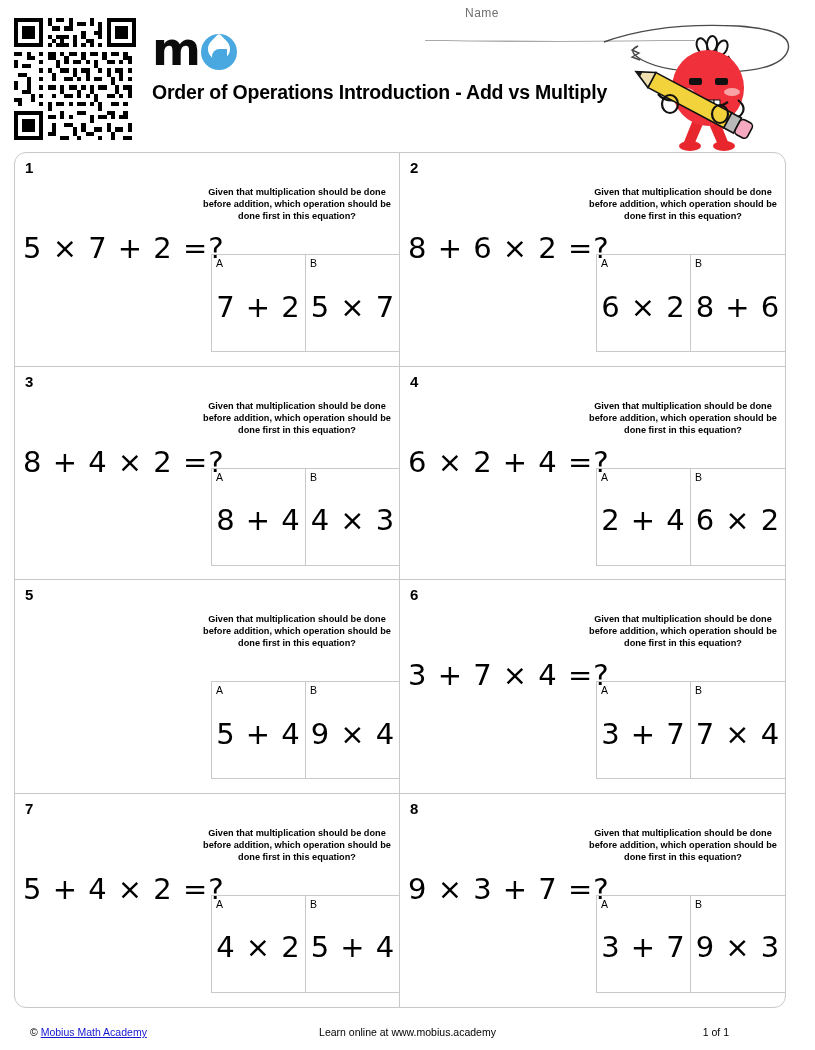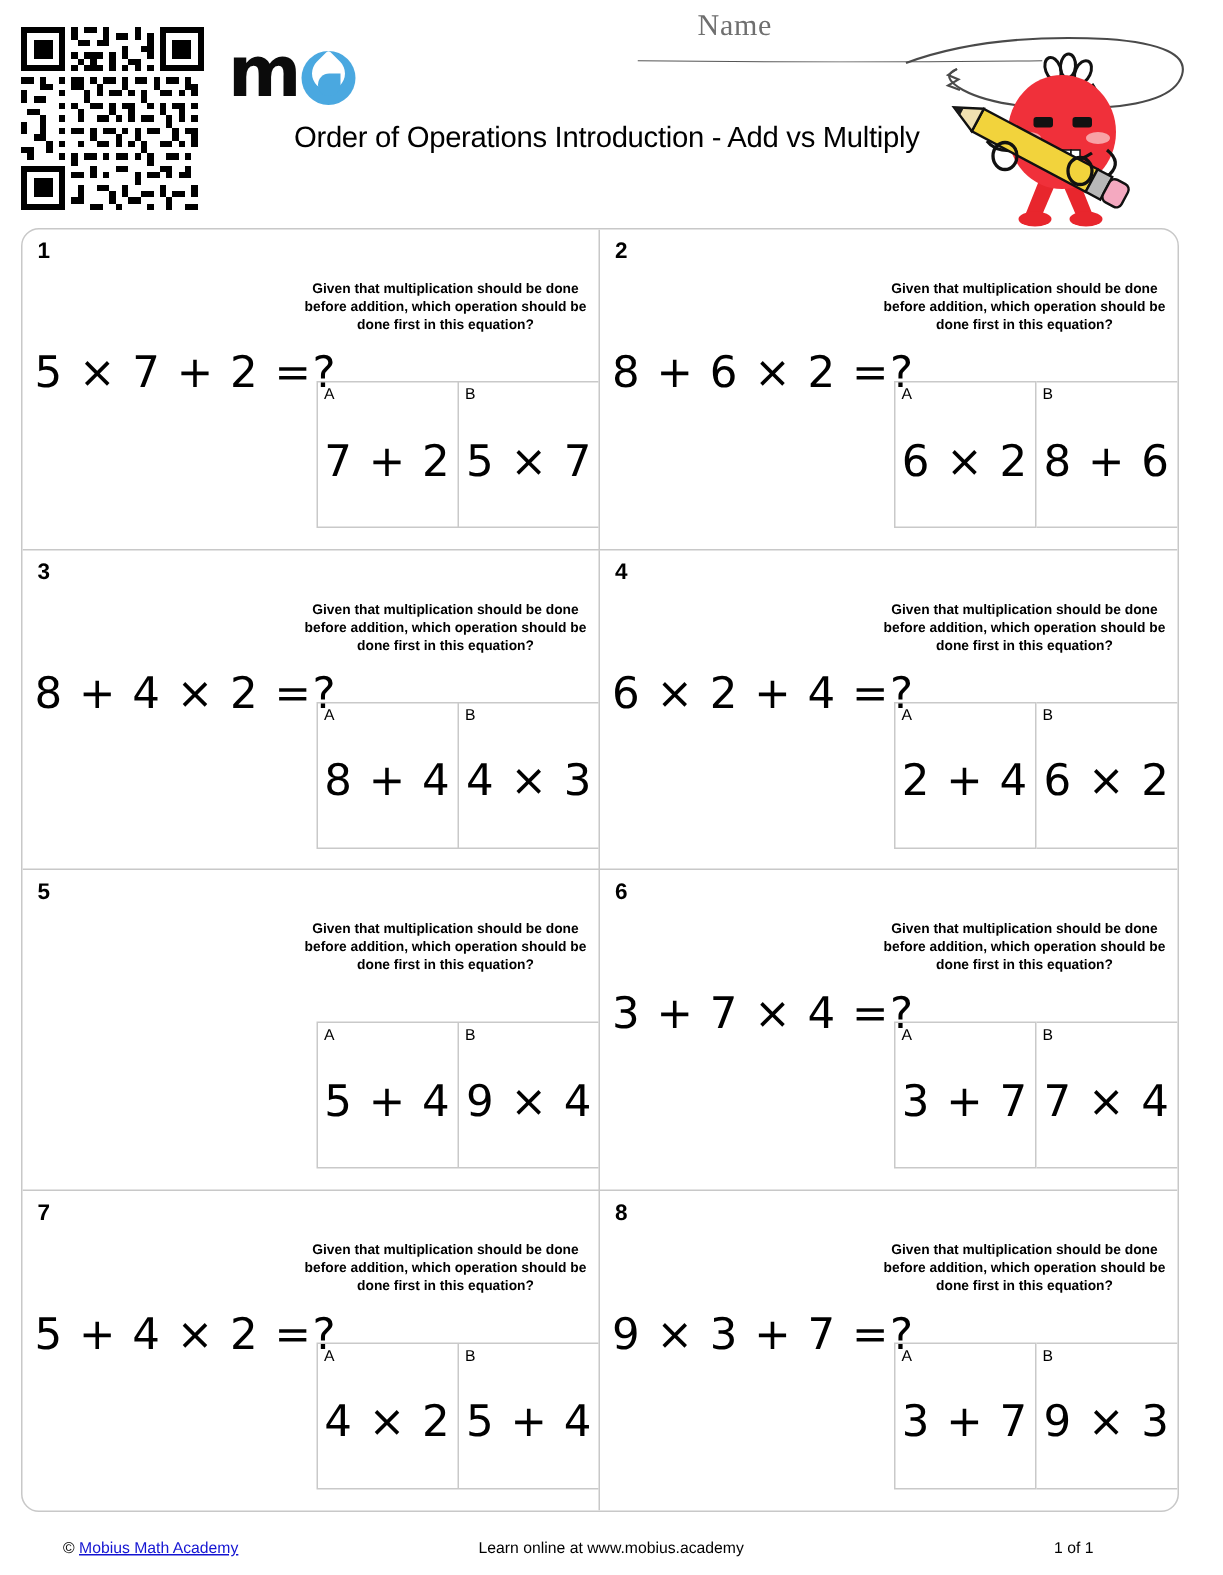--- a/index.html
+++ b/index.html
@@ -80,39 +80,38 @@
     left: 11px;
     top: 15px;
     width: 15px;
     height: 15px;
     background: #4aa8e0;
     border-radius: 50% 0 50% 50%;
   }
   .sheet-title {
     margin-top: 6px;
     font-family: "Liberation Sans", sans-serif;
-    font-weight: normal;
+    font-weight: bold;
     font-size: 19.5px;
     line-height: 1.28;
     letter-spacing: -0.2px;
     max-width: 470px;
     color: #000;
-    margin-left: 44px;
   }
 
   .name-area {
     position: absolute;
     left: 425px;
     top: 6px;
     width: 270px;
     height: 46px;
   }
   .name-label {
-    font-family: Liberation Serif, serif;
-    font-size: 20px;
+    font-family: Liberation Sans, sans-serif;
+    font-size: 12px;
     color: #6f6f6f;
     position: absolute;
     left: 40px;
     top: 0px;
     letter-spacing: 0.5px;
   }
   .name-line {
     position: absolute;
     left: 0px;
     top: 34px;
@@ -231,21 +230,21 @@
     left: 0;
     top: 1022px;
     width: 815px;
     height: 24px;
     font-family: "Liberation Sans", sans-serif;
     font-size: 10.5px;
     color: #000;
   }
   .footer-left {
     position: absolute;
-    left: 42px;
+    left: 30px;
     top: 4px;
     white-space: nowrap;
   }
   .footer-link {
     color: #1414d2;
     text-decoration: underline;
   }
   .footer-center {
     position: absolute;
     left: 0;

